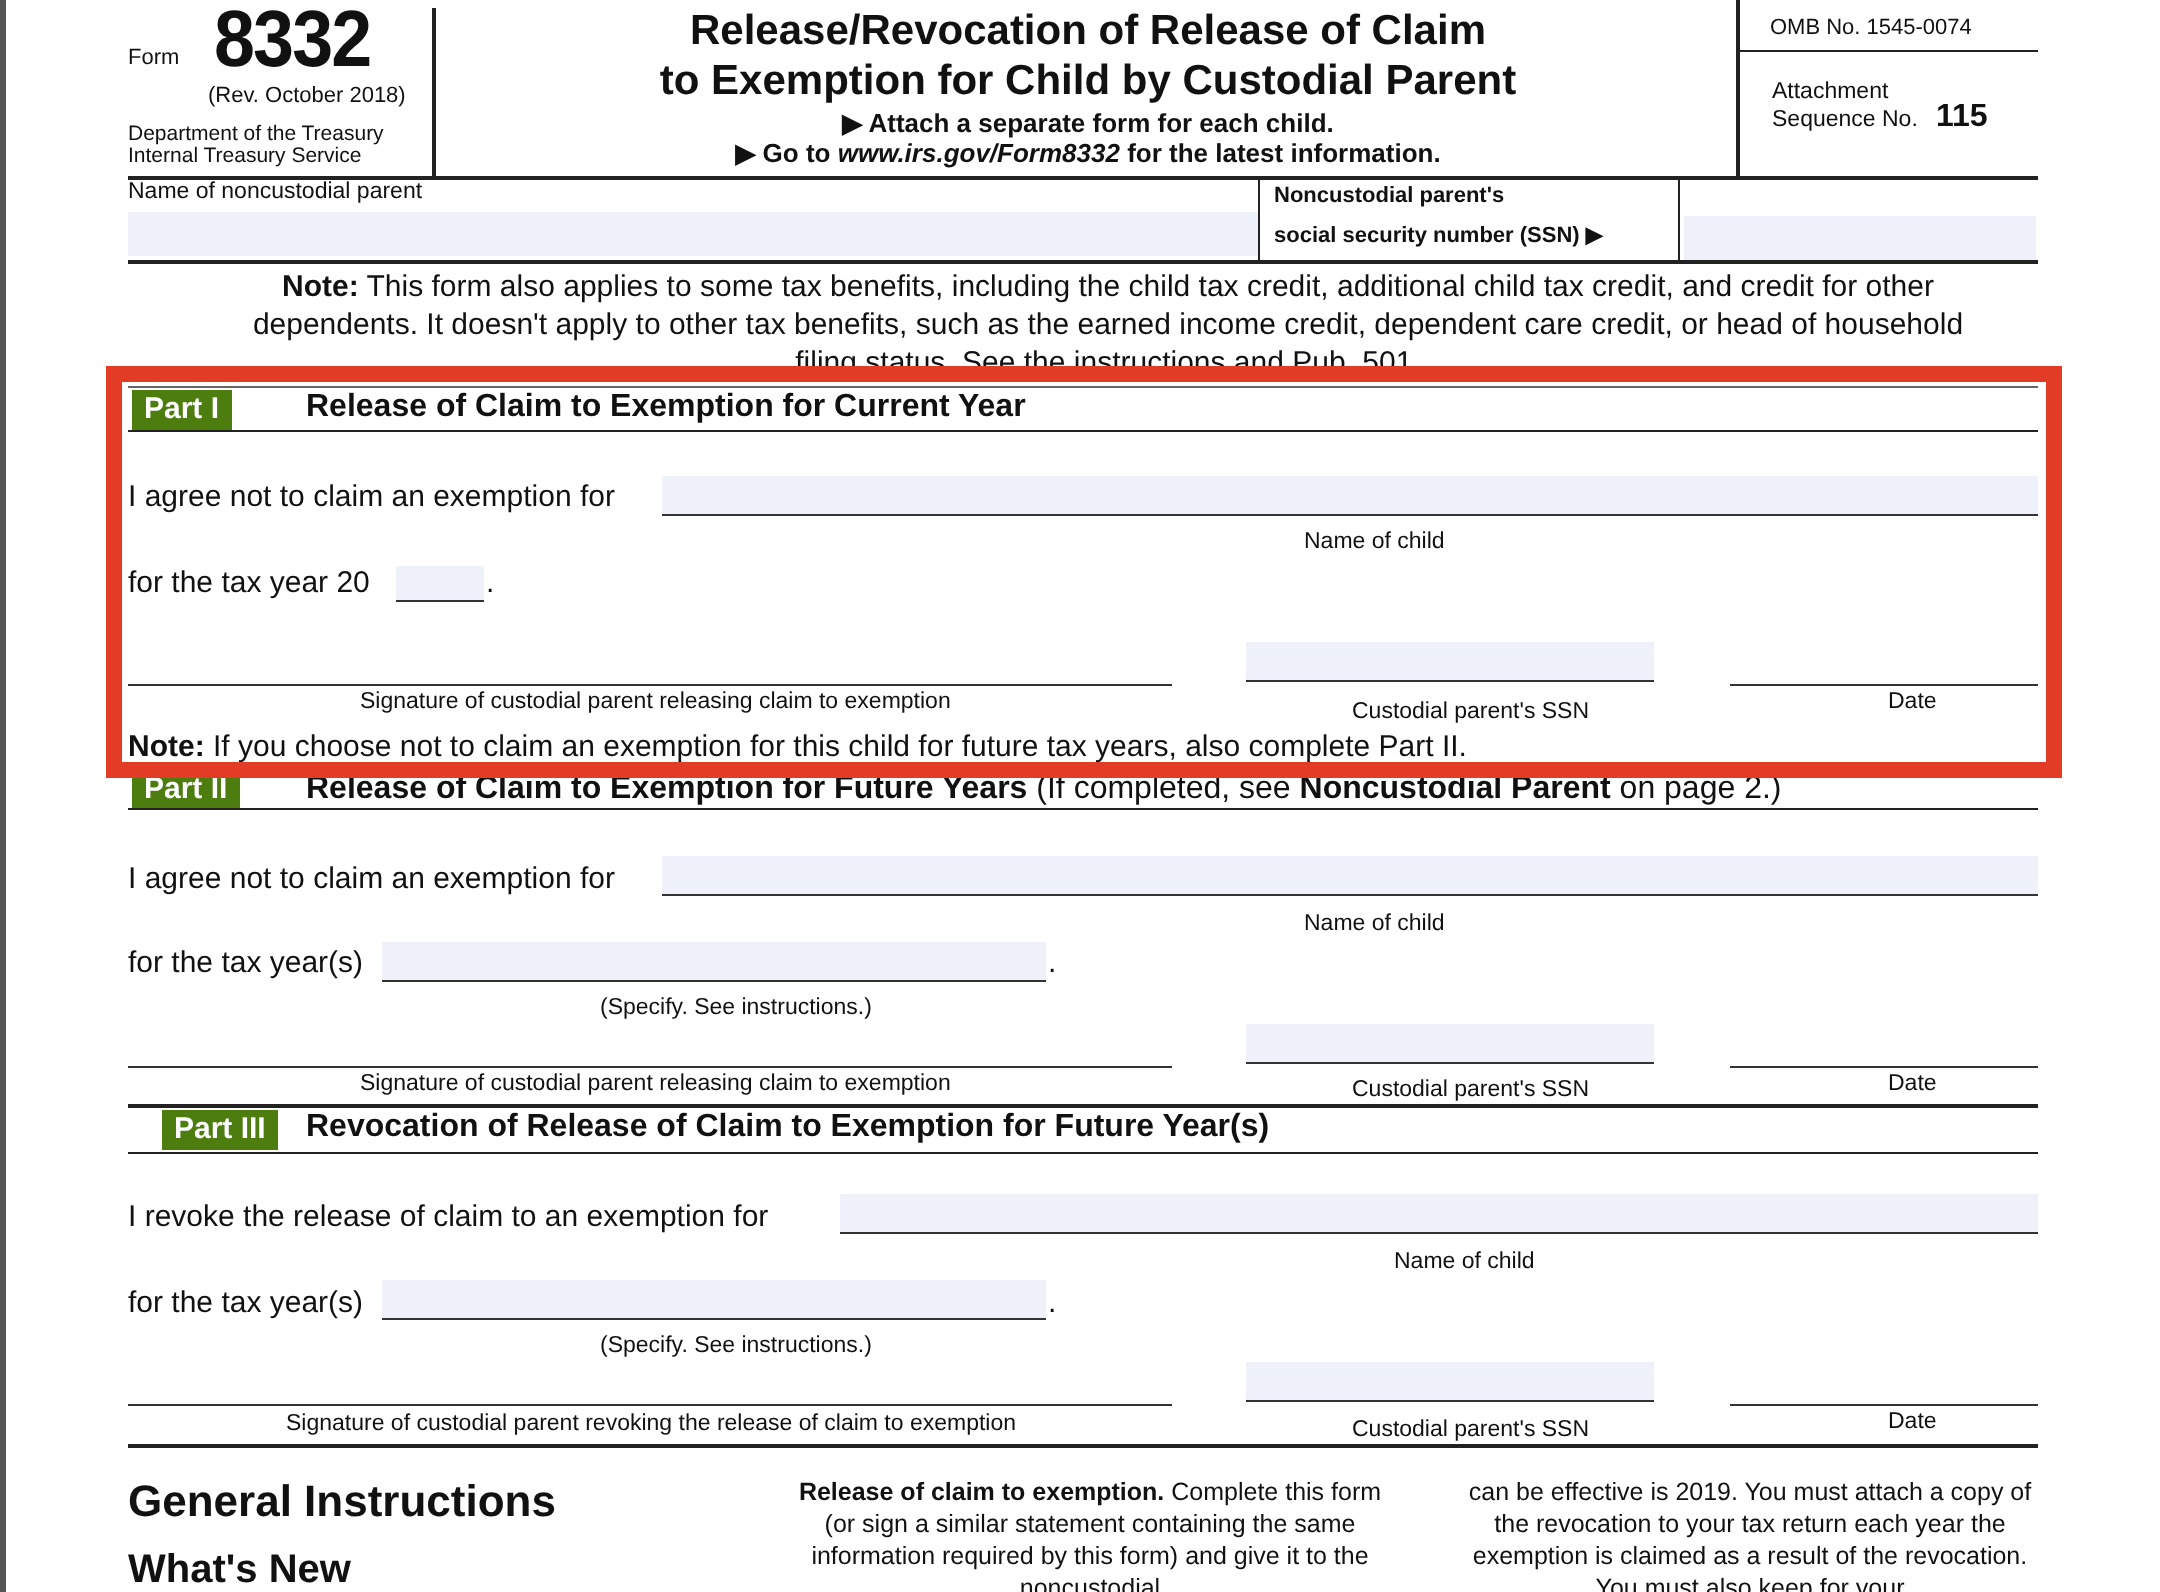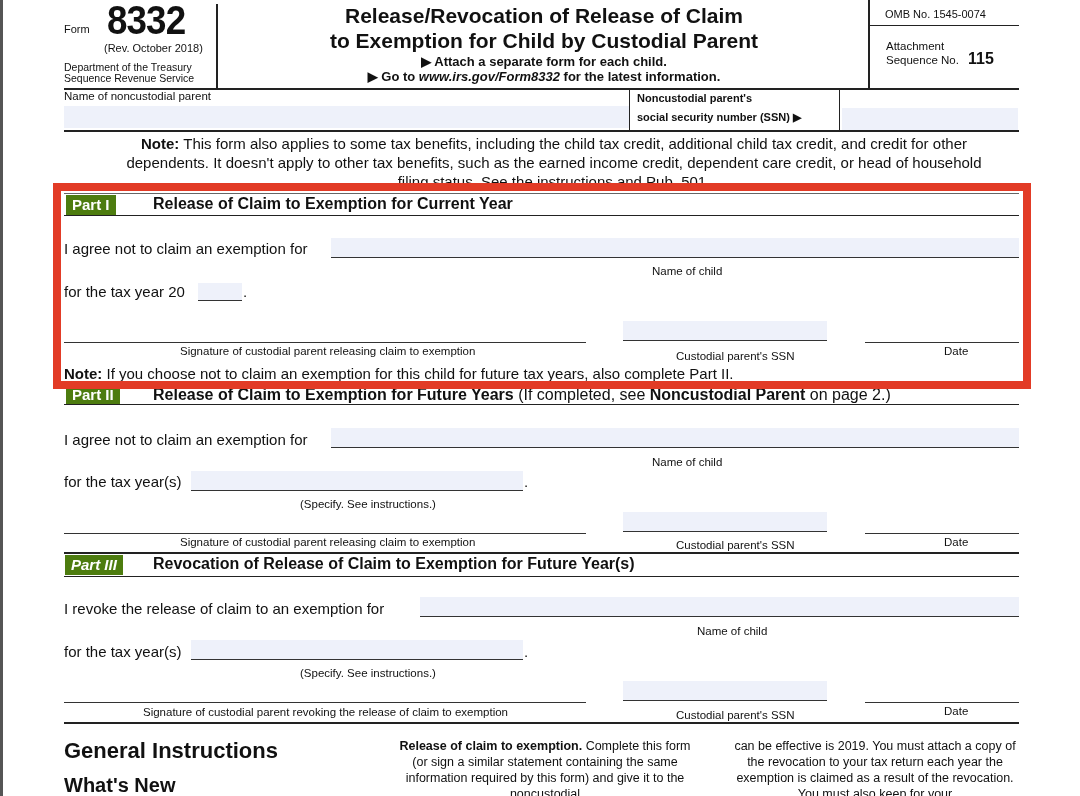--- a/index.html
+++ b/index.html
@@ -31,21 +31,21 @@
 </head>
 <body>
 
 <div class="abs page-edge"></div>
 
 <div>
   <span class="t form-label" style="left:64px;top:23px;">Form</span>
   <span class="t form-number" style="left:107px;top:-2px;">8332</span>
   <span class="t form-label" style="left:64px;top:42px;margin-left:40px;">(Rev. October 2018)</span>
   <span class="t small" style="left:64px;top:61px;">Department of the Treasury</span>
-  <span class="t small" style="left:64px;top:72px;">Sequence Revenue Service</span>
+  <span class="t small" style="left:64px;top:72px;">Internal Treasury Service</span>
 
   <div class="vr" style="left:216px;top:4px;height:84px;"></div>
 
   <div class="t title" style="left:220px;top:3px;width:648px;">
     <div>Release/Revocation of Release of Claim</div>
     <div>to Exemption for Child by Custodial Parent</div>
   </div>
   <div class="t sub" style="left:220px;top:54px;width:648px;">▶ Attach a separate form for each child.</div>
   <div class="t sub" style="left:220px;top:69px;width:648px;">
     <span>▶ Go to </span><i>www.irs.gov/Form8332</i><span> for the latest information.</span>
@@ -126,21 +126,21 @@
   <div class="fill" style="left:623px;top:512px;width:204px;height:20px;border-bottom:1px solid #333;"></div>
   <div class="hr" style="left:865px;top:533px;width:154px;background:#333;"></div>
 
   <span class="t caption" style="left:164px;top:536px;">Signature of custodial parent releasing claim to exemption</span>
   <span class="t caption" style="left:660px;top:539px;">Custodial parent's SSN</span>
   <span class="t caption" style="left:928px;top:536px;">Date</span>
   <div class="hr thick" style="left:64px;top:552px;width:955px;"></div>
 </div>
 
 <div>
-  <div class="part-badge" style="left:65px;top:555px;font-style:italic;">Part III</div>
+  <div class="part-badge" style="left:81px;top:555px;">Part III</div>
   <span class="t part-title" style="left:153px;top:555px;">Revocation of Release of Claim to Exemption for Future Year(s)</span>
   <div class="hr" style="left:64px;top:576px;width:955px;"></div>
 
   <span class="t body-text" style="left:64px;top:600px;">I revoke the release of claim to an exemption for</span>
   <div class="fill" style="left:420px;top:597px;width:599px;height:20px;border-bottom:1px solid #333;"></div>
   <span class="t caption" style="left:681px;top:625px;">Name of child</span>
 
   <span class="t body-text" style="left:64px;top:643px;">for the tax year(s)</span>
   <div class="fill" style="left:191px;top:640px;width:332px;height:20px;border-bottom:1px solid #333;"></div>
   <span class="t body-text" style="left:524px;top:643px;">.</span>

